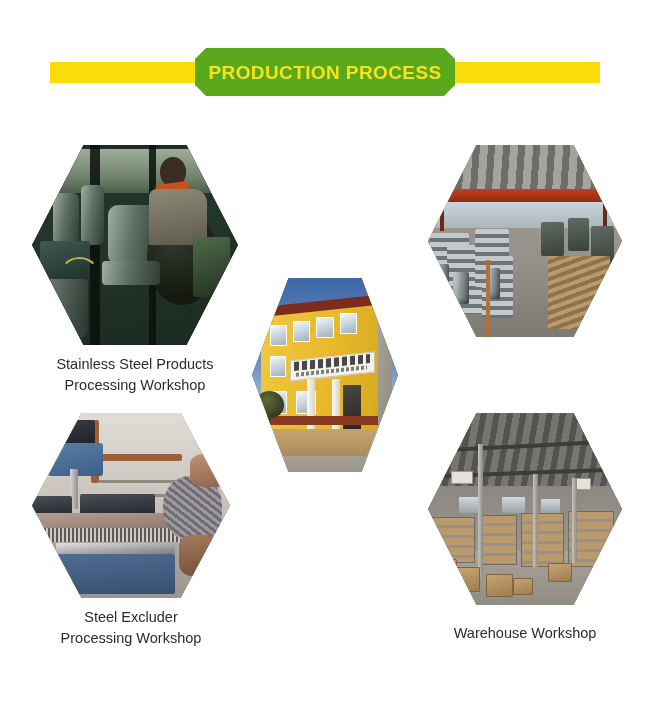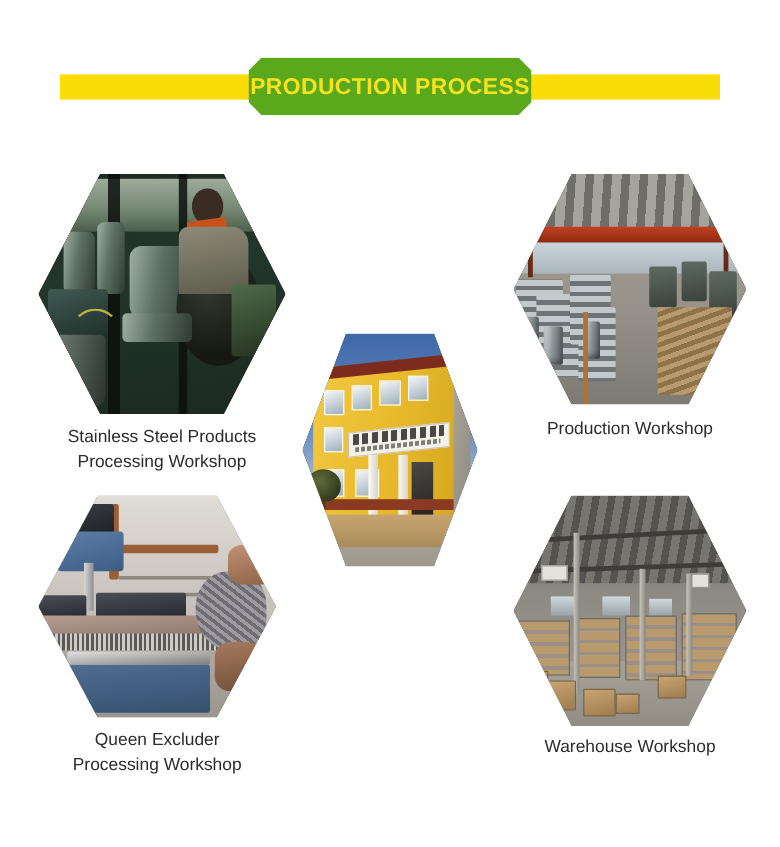--- a/index.html
+++ b/index.html
@@ -31,21 +31,21 @@
     top: 14px;
     width: 550px;
     height: 21px;
     background: #f8dd09;
   }
   #banner-badge {
     position: absolute;
     left: 50%;
     top: 0;
     transform: translateX(-50%);
-    width: 236px;
+    width: 260px;
     height: 48px;
     background: #5aa81c;
     -webkit-clip-path: polygon(11px 0, calc(100% - 11px) 0, 100% 11px, 100% calc(100% - 11px), calc(100% - 11px) 100%, 11px 100%, 0 calc(100% - 11px), 0 11px);
     clip-path: polygon(11px 0, calc(100% - 11px) 0, 100% 11px, 100% calc(100% - 11px), calc(100% - 11px) 100%, 11px 100%, 0 calc(100% - 11px), 0 11px);
     display: flex;
     align-items: center;
     justify-content: center;
   }
   #banner-badge-text {
     color: #f7e21c;
@@ -88,21 +88,21 @@
   #cell-c  { left: 252px; top: 278px; width: 146px; }
   #cell-c  .hex { width: 146px; height: 194px; }
   #cell-c  .cap { margin-top: 11px; }
 
   #cell-bl { left: 32px;  top: 413px; width: 198px; }
   #cell-bl .hex { width: 198px; height: 185px; }
   #cell-bl .cap { margin-top: 9px; }
 
   #cell-br { left: 428px; top: 413px; width: 194px; }
   #cell-br .hex { width: 194px; height: 192px; }
-  #cell-br .cap { margin-top: 8px; }
+  #cell-br .cap { margin-top: 18px; }
 
   
   .s-steel { background: linear-gradient(170deg,#1d2a22 0%, #23362b 38%, #1b2a21 100%); }
   .s-steel .win {
     position: absolute; top: 2%; left: 8%; width: 84%; height: 22%;
     background: linear-gradient(180deg,#c9d6c2 0%, #8fa38b 60%, #5b6e58 100%);
     opacity: .75;
   }
   .s-steel .beam {
     position: absolute; top: 0; width: 5%; height: 100%;
@@ -384,21 +384,20 @@
       <div class="cyl" style="left:3%;top:62%;width:8%;height:17%"></div>
       <div class="cyl" style="left:13%;top:66%;width:8%;height:17%"></div>
       <div class="cyl" style="left:30%;top:64%;width:7%;height:16%"></div>
       <div class="mach" style="left:58%;top:40%;width:12%;height:18%"></div>
       <div class="mach" style="left:72%;top:38%;width:11%;height:17%"></div>
       <div class="mach" style="left:84%;top:42%;width:12%;height:20%"></div>
       <div class="crate" style="left:62%;top:58%;width:32%;height:38%"></div>
       <div class="post" style="left:30%;top:60%;height:40%"></div>
     </div>
   </div>
-  <div class="cap">Production Workshop</div>
 </div>
 
 <div class="cell" id="cell-c">
   <div class="hex">
     <div class="scene s-office">
       <div class="bld-side"></div>
       <div class="bld"></div>
       <div class="roofline"></div>
       <div class="win3" style="left:12%;top:24%;width:12%;height:11%"></div>
       <div class="win3" style="left:28%;top:22%;width:12%;height:11%"></div>
@@ -440,21 +439,21 @@
       <div class="bar-dark" style="left:24%;top:44%;width:38%;height:12%"></div>
       <div class="table" style="left:0%;top:54%;width:74%;height:10%"></div>
       <div class="mesh" style="left:4%;top:62%;width:74%;height:8%"></div>
       <div class="base" style="left:10%;top:76%;width:62%;height:22%"></div>
       <div class="bar-dark" style="left:12%;top:70%;width:60%;height:6%;background:linear-gradient(175deg,#e0e0e0,#7d7d7d)"></div>
       <div class="glove" style="left:66%;top:34%;width:30%;height:36%"></div>
       <div class="arm" style="left:80%;top:22%;width:22%;height:18%"></div>
       <div class="arm" style="left:74%;top:66%;width:22%;height:22%;background:linear-gradient(170deg,#a67a5c,#6f4f3a)"></div>
     </div>
   </div>
-  <div class="cap">Queen Excluder
+  <div class="cap">Steel Excluder
 Processing Workshop</div>
 </div>
 
 <div class="cell" id="cell-br">
   <div class="hex">
     <div class="scene s-ware">
       <div class="roof2"></div>
       <div class="truss" style="left:0;top:16%;width:100%;transform:rotate(-3deg)"></div>
       <div class="truss" style="left:0;top:30%;width:100%;transform:rotate(-2deg)"></div>
       <div class="floor2"></div>

